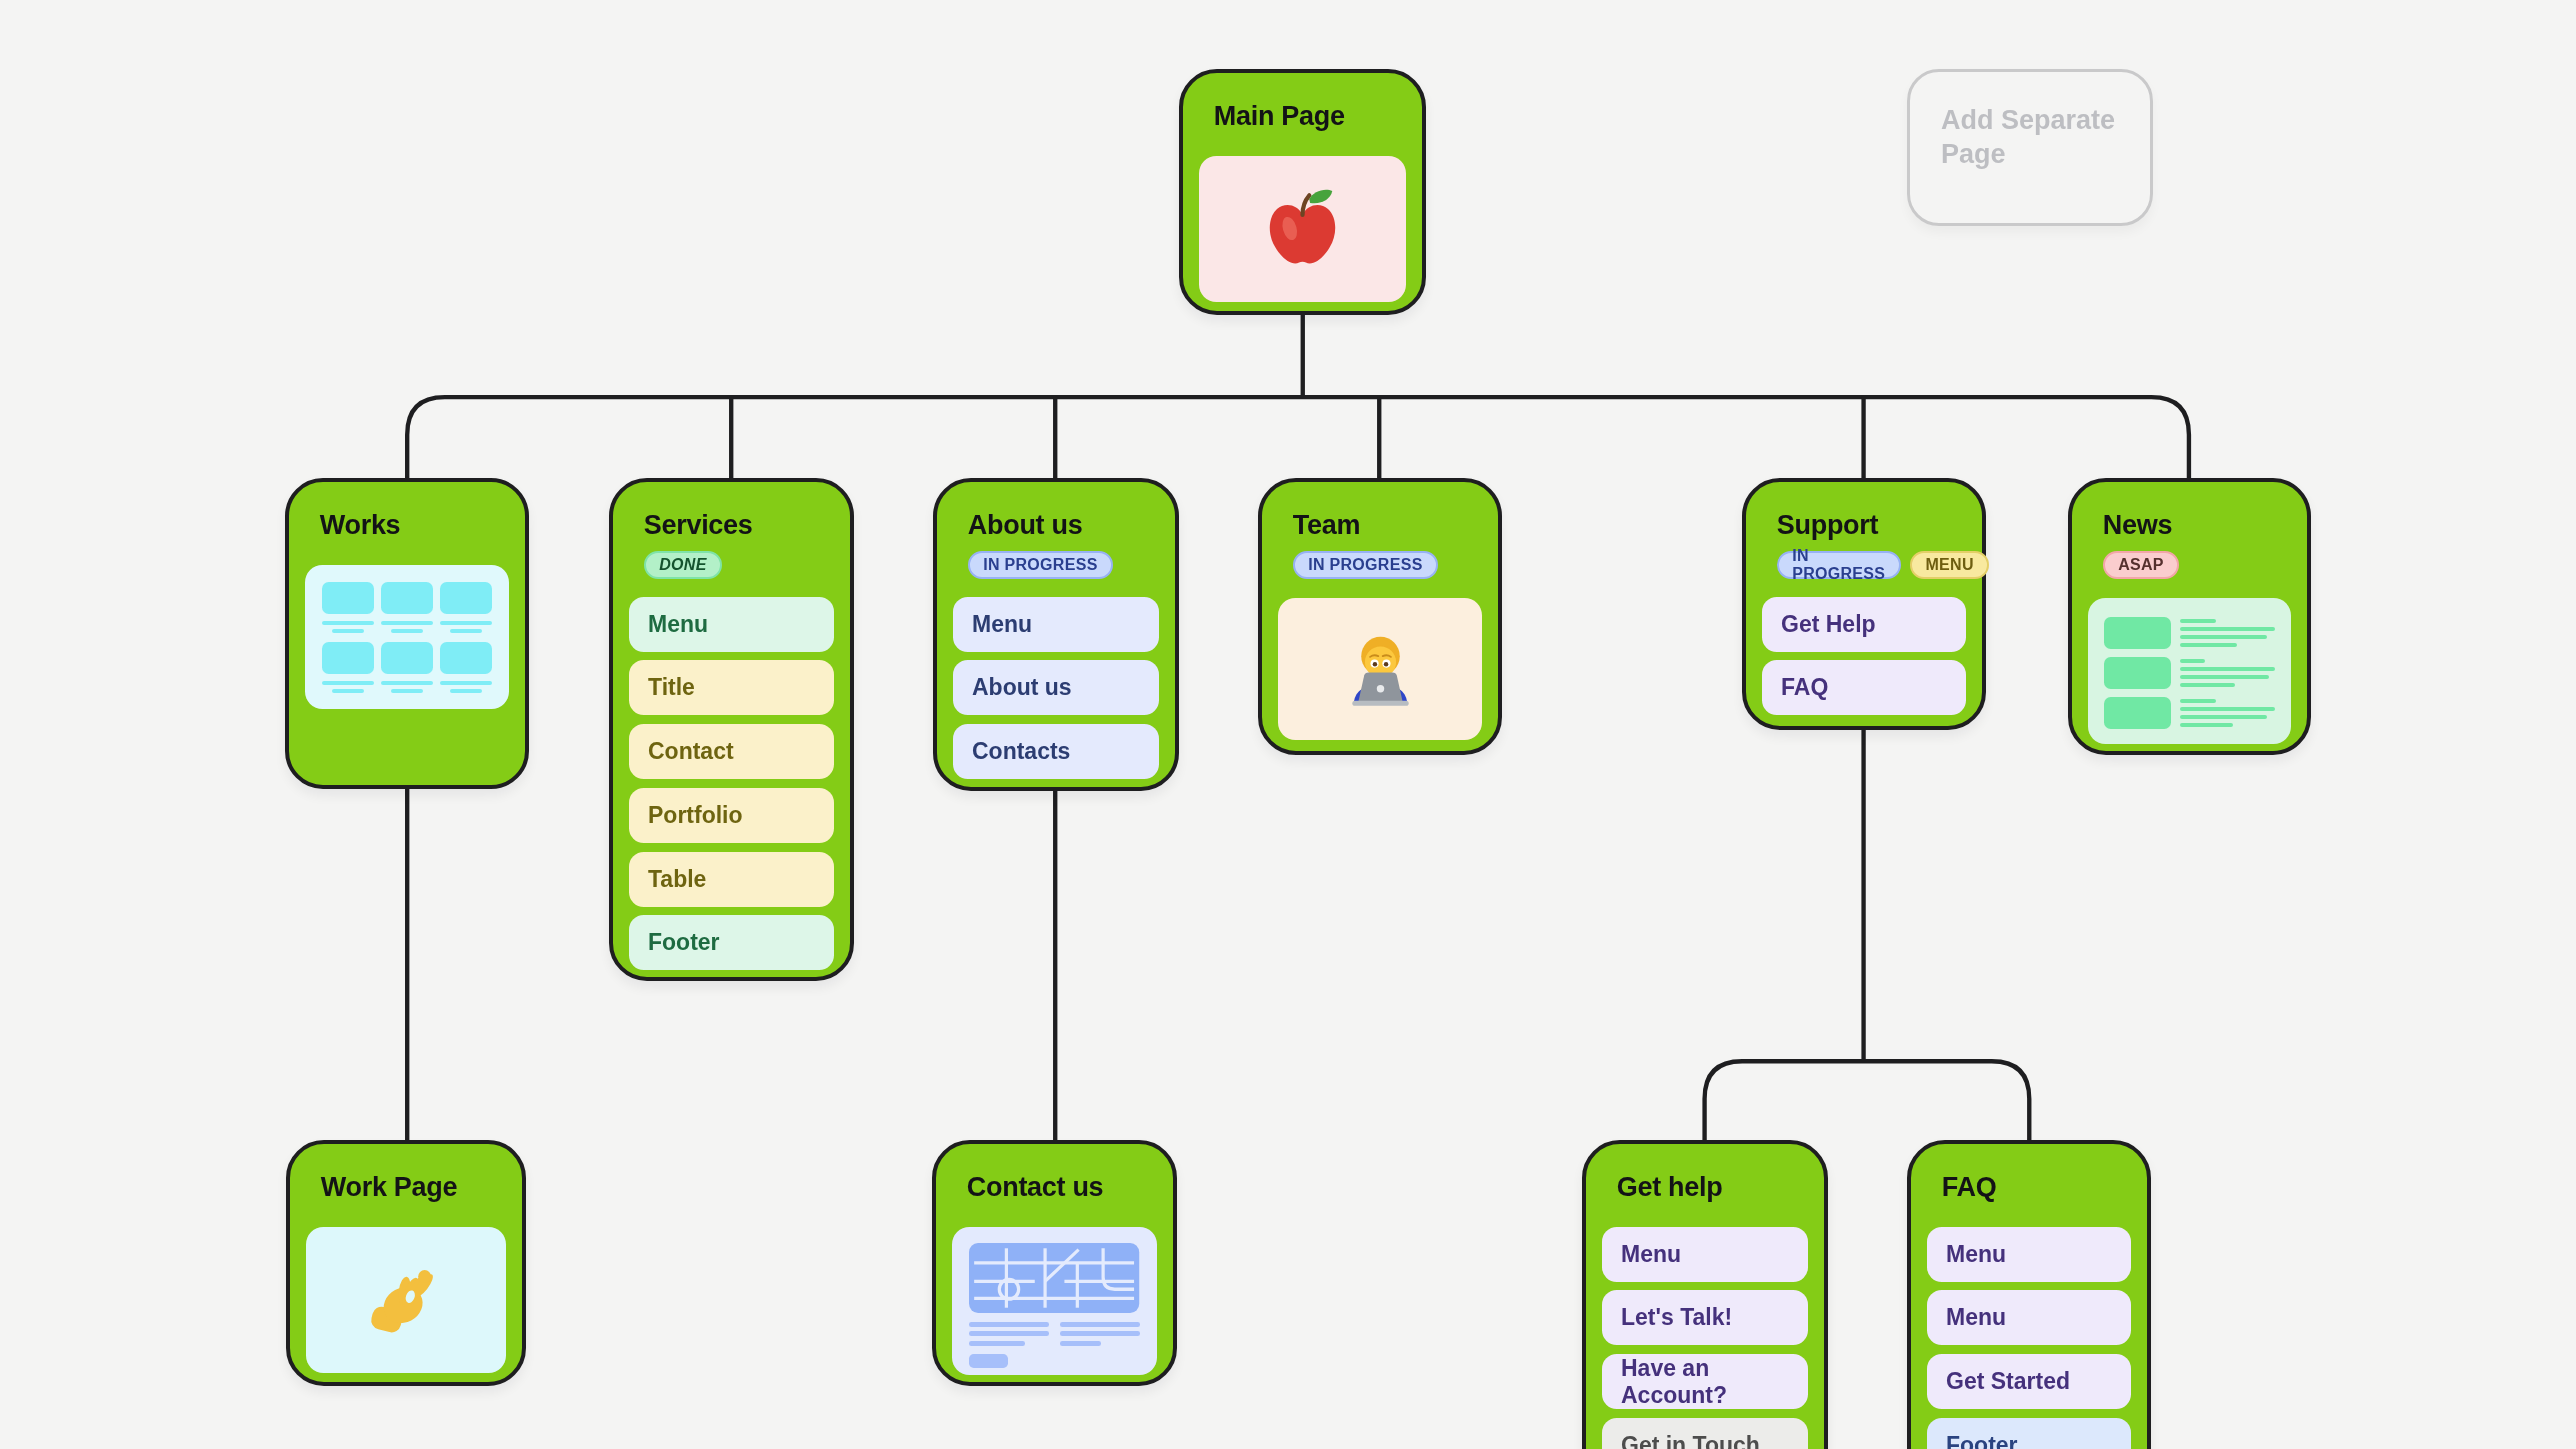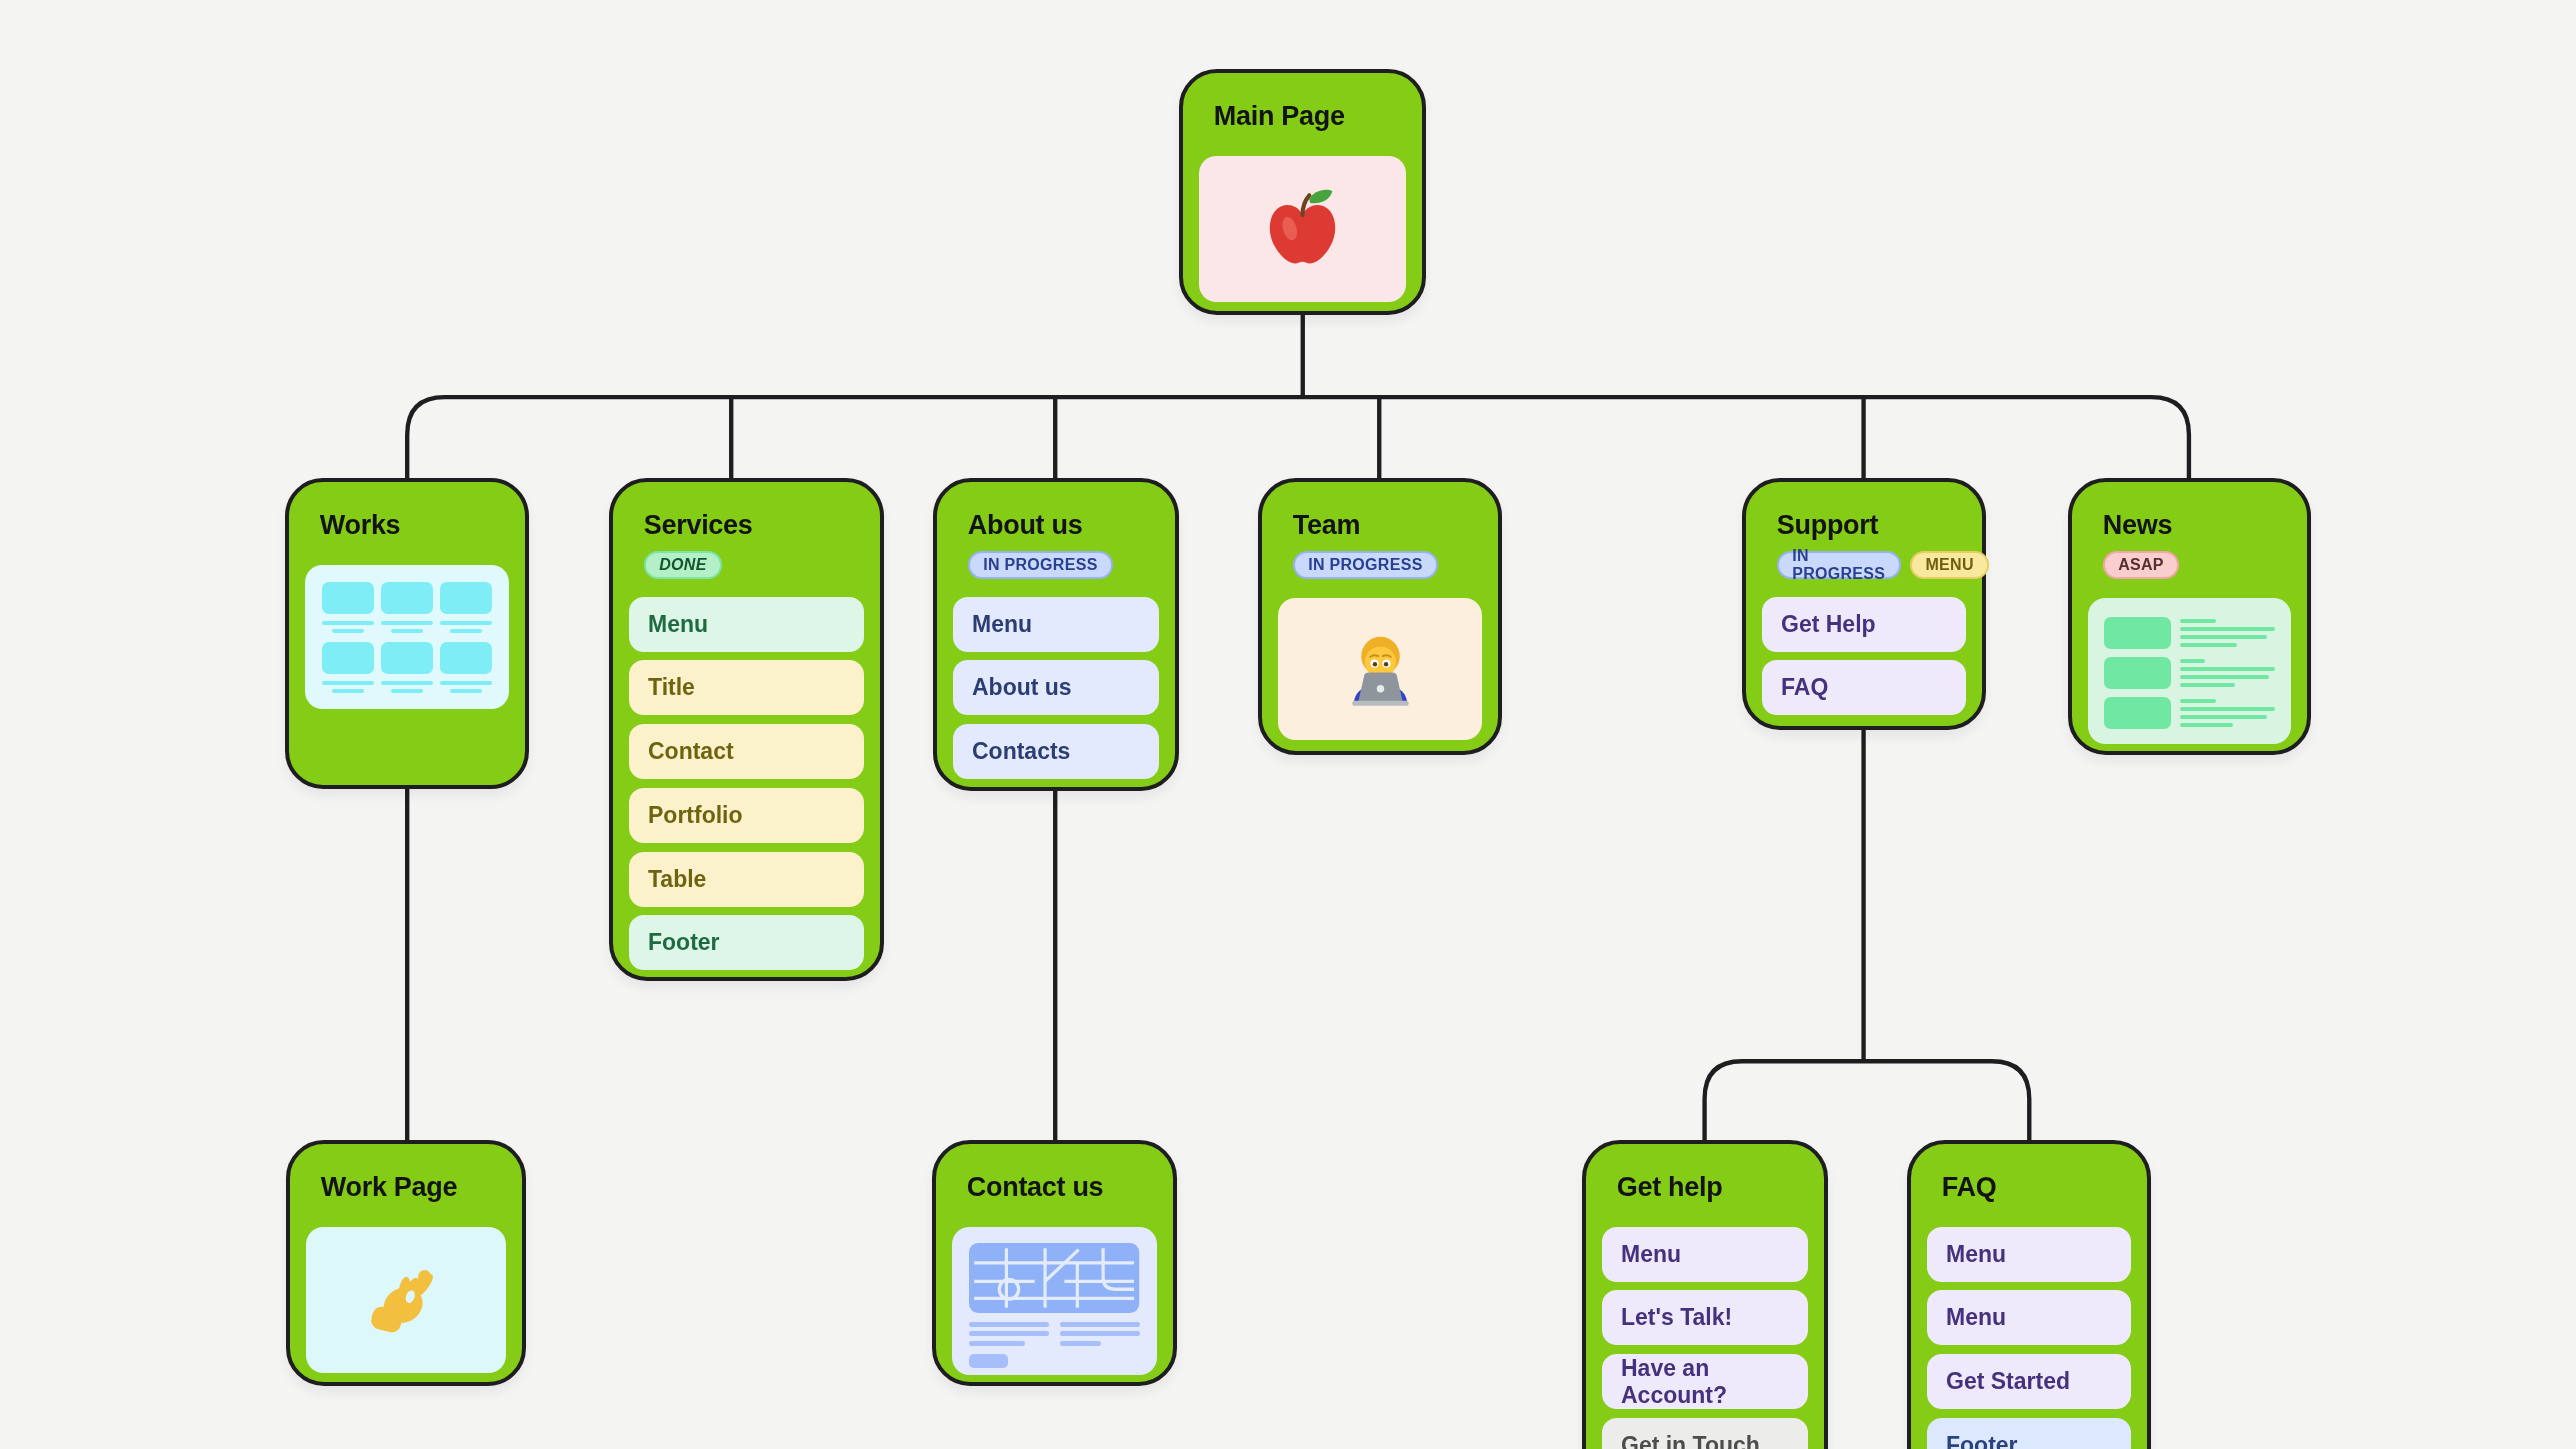--- a/index.html
+++ b/index.html
@@ -103,20 +103,21 @@
       <path d="M1573 592 V 716"></path>
       <path d="M2056 592 V 716"></path>
       <path d="M2778 592 V 716"></path>
       <path d="M607 1076 V 1704"></path>
       <path d="M1573 1174 V 1704"></path>
       <path d="M2778 1082 V 1582"></path>
       <path d="M2541 1704 V 1638 Q2541 1582 2597 1582 H2969 Q3025 1582 3025 1638 V 1704"></path>
     </g>
   </svg>
 
+  <div class="ghost-btn" style="left:1907px; top:69px; width:246px; height:157px;">Add Separate Page</div>
 
   <section class="card" style="left:1179px; top:69px; width:247px; height:246px;">
     <h2>Main Page</h2>
     <div class="thumb thumb-pink emoji-thumb">
       <svg width="85" height="85" viewBox="0 0 100 100">
         <path d="M50 34 C44 21 29 19 20 27 C9 37 9 58 18 72 C26 86 38 94 46 90 C48 89 52 89 54 90 C62 94 74 86 82 72 C91 58 91 37 80 27 C71 19 56 21 50 34 Z" fill="#DC3A32"></path>
         <ellipse cx="35" cy="50" rx="8" ry="14" fill="#EE6B5E" opacity="0.75" transform="rotate(-16 35 50)"></ellipse>
         <path d="M50 34 C50 26 52 18 58 11" stroke="#6D4423" stroke-width="5" fill="none" stroke-linecap="round"></path>
         <path d="M58 16 C62 6 77 2 85 6 C83 16 72 22 59 20 Z" fill="#47A33C"></path>
       </svg>
@@ -152,21 +153,21 @@
           <div class="wline short"></div>
         </div>
       <div class="wcell">
           <div class="wblock"></div>
           <div class="wline"></div>
           <div class="wline short"></div>
         </div>
     </div>
   </section>
 
-  <section class="card" style="left:609px; top:478px; width:275px; height:503px;">
+  <section class="card" style="left:609px; top:478px; width:245px; height:503px;">
     <h2>Services</h2>
     <div class="badges">
         <div class="badge badge-done">DONE</div>
       </div>
     <div class="items">
         <div class="item item-green">Menu</div>
         <div class="item item-yellow">Title</div>
         <div class="item item-yellow">Contact</div>
         <div class="item item-yellow">Portfolio</div>
         <div class="item item-yellow">Table</div>

